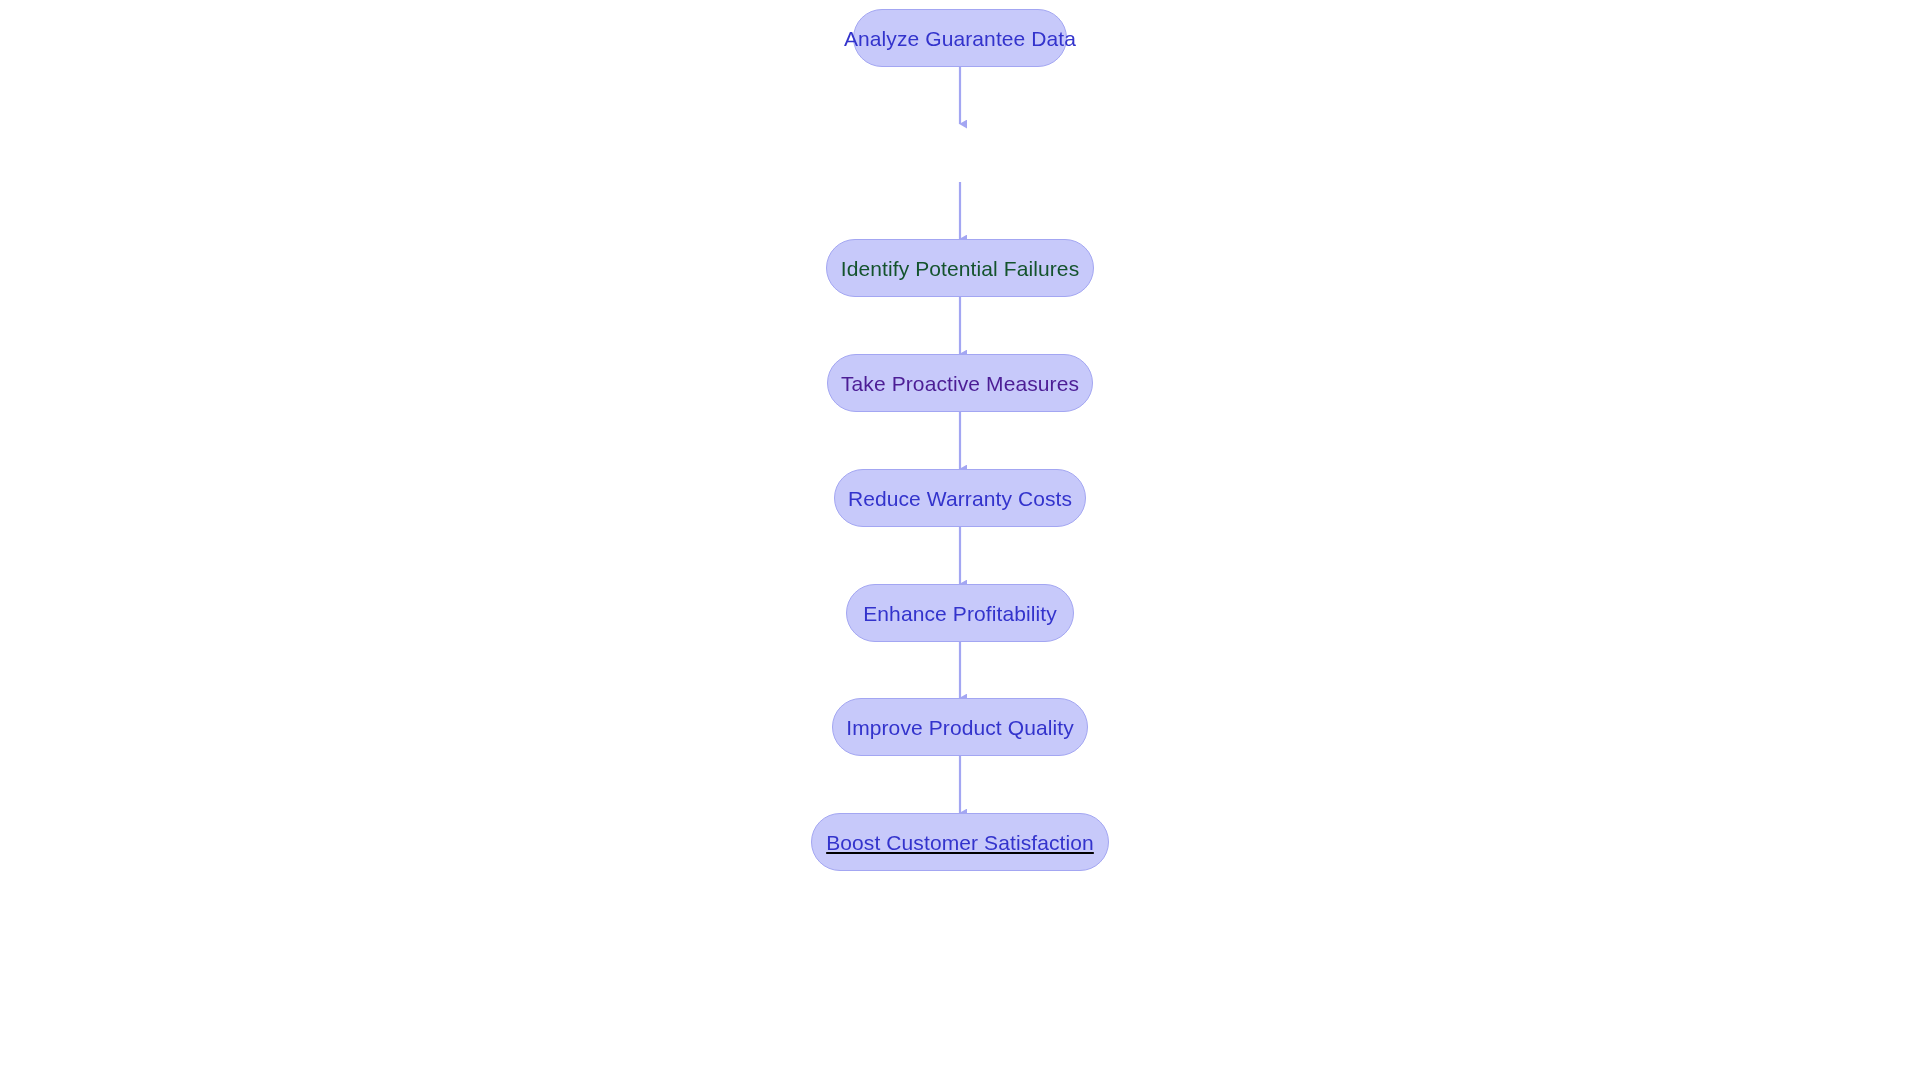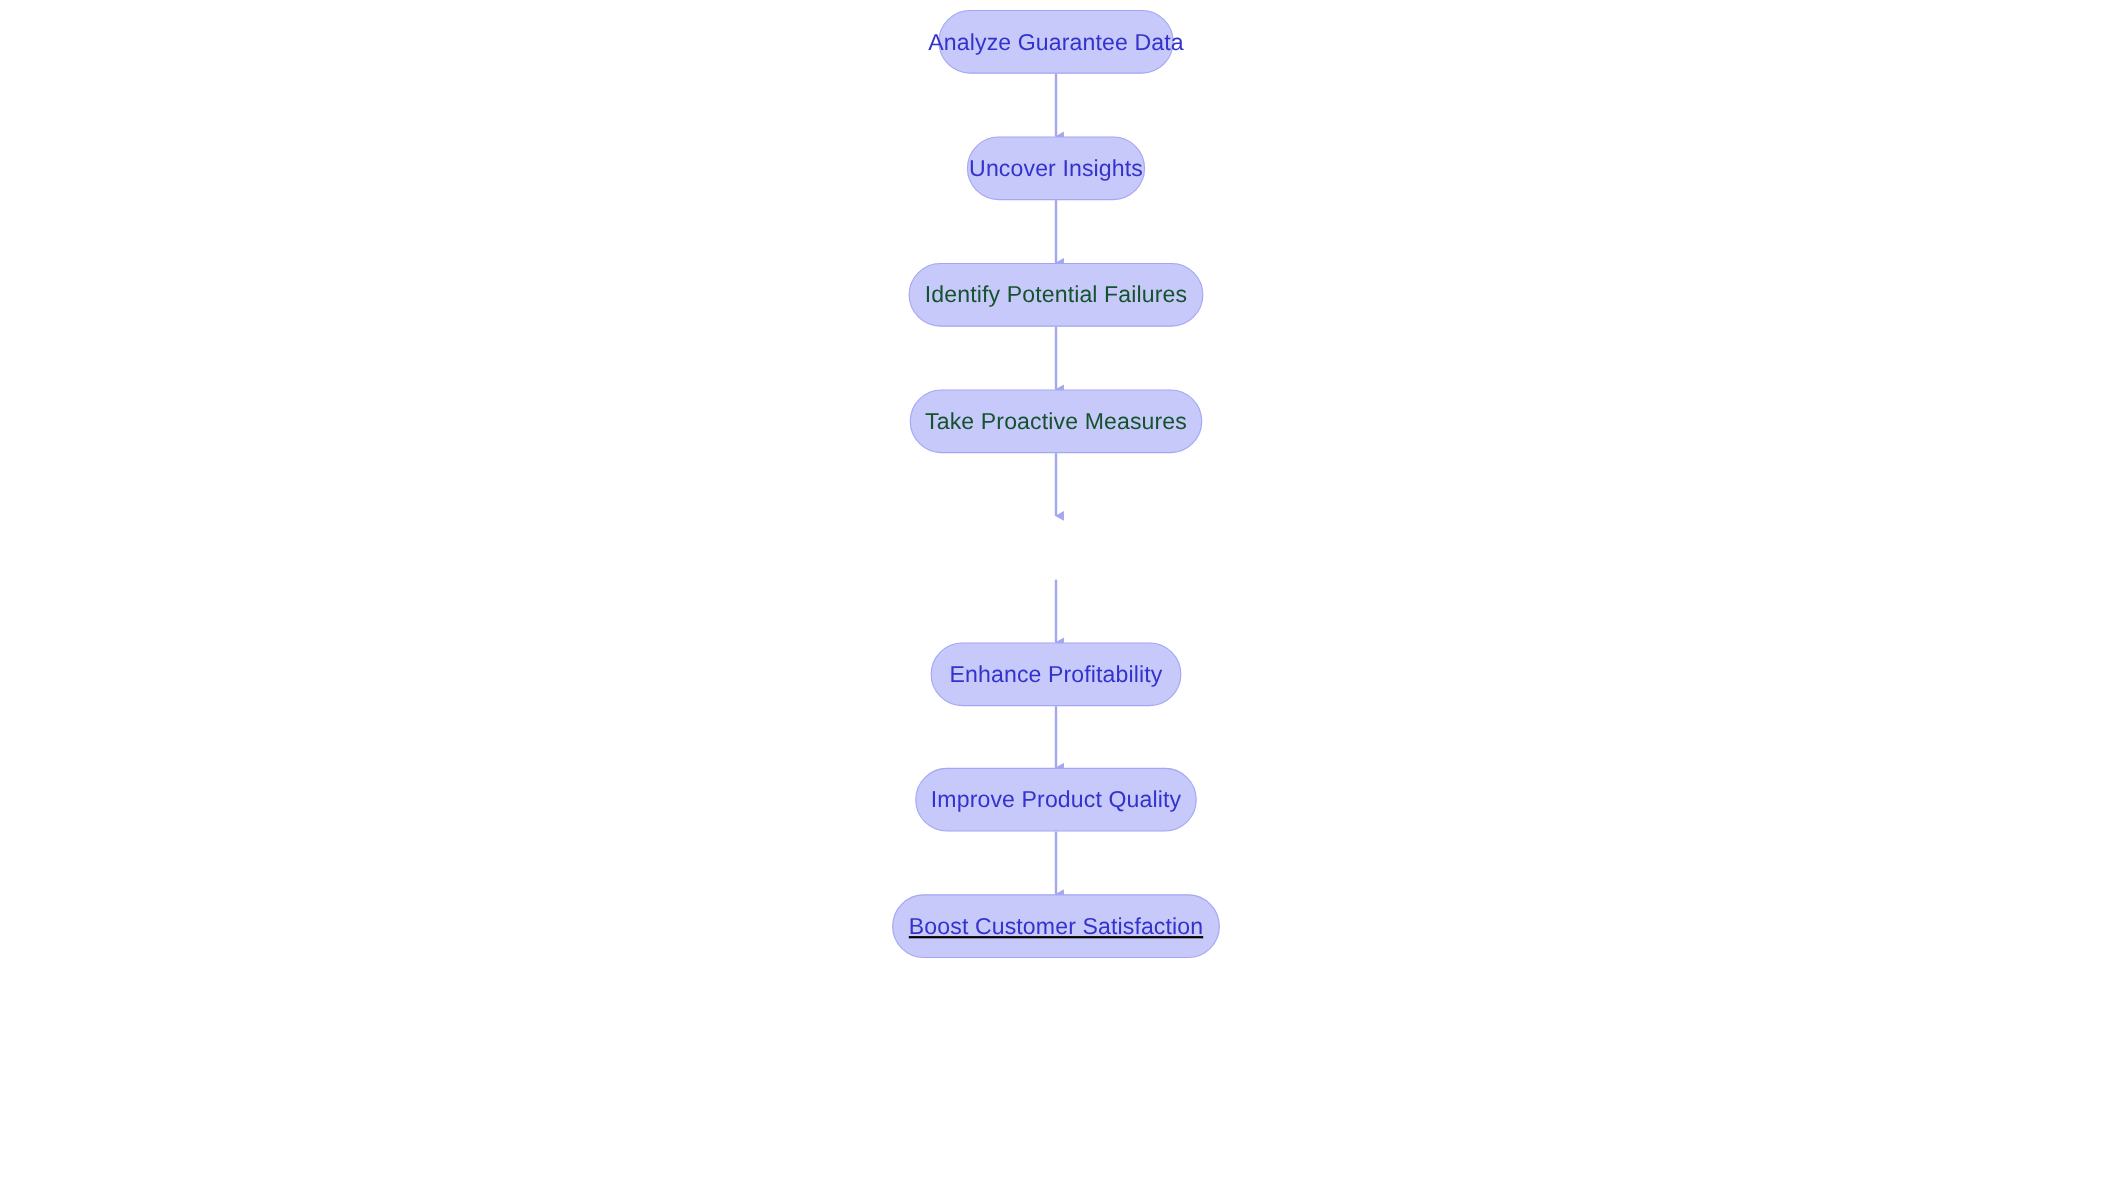--- a/index.html
+++ b/index.html
@@ -84,28 +84,28 @@
         <line x1="960" y1="527" x2="960" y2="584" stroke="#a3a6f2" stroke-width="2.2" marker-end="url(#arrowhead)"></line>
         <line x1="960" y1="642" x2="960" y2="698" stroke="#a3a6f2" stroke-width="2.2" marker-end="url(#arrowhead)"></line>
         <line x1="960" y1="756" x2="960" y2="813" stroke="#a3a6f2" stroke-width="2.2" marker-end="url(#arrowhead)"></line>
       </g>
   </svg>
 
   <div id="node-layer">
       <div class="flow-node" style="left: 960px; top: 38px; width: 214px; background: rgb(199, 201, 250); border-color: rgb(163, 166, 242);">
         <span class="flow-node-label" style="color: rgb(51, 51, 204);">Analyze Guarantee Data</span>
       </div>
-      <div class="flow-node" style="left: 960px; top: 153px; width: 162px; background: rgb(199, 201, 250); border-color: rgb(163, 166, 242);">
-        <span class="flow-node-label" style="color: rgb(51, 51, 204);">Uncover Insights</span>
-      </div>
       <div class="flow-node" style="left: 960px; top: 268px; width: 268px; background: rgb(199, 201, 250); border-color: rgb(163, 166, 242);">
         <span class="flow-node-label" style="color: #14532d;">Identify Potential Failures</span>
       </div>
       <div class="flow-node" style="left: 960px; top: 383px; width: 266px; background: rgb(199, 201, 250); border-color: rgb(163, 166, 242);">
-        <span class="flow-node-label" style="color: #14532d;">Take Proactive Measures</span>
+        <span class="flow-node-label" style="color: #4c1d95;">Take Proactive Measures</span>
+      </div>
+      <div class="flow-node" style="left: 960px; top: 498px; width: 252px; background: rgb(199, 201, 250); border-color: rgb(163, 166, 242);">
+        <span class="flow-node-label" style="color: rgb(51, 51, 204);">Reduce Warranty Costs</span>
       </div>
       <div class="flow-node" style="left: 960px; top: 613px; width: 228px; background: rgb(199, 201, 250); border-color: rgb(163, 166, 242);">
         <span class="flow-node-label" style="color: rgb(51, 51, 204);">Enhance Profitability</span>
       </div>
       <div class="flow-node" style="left: 960px; top: 727px; width: 256px; background: rgb(199, 201, 250); border-color: rgb(163, 166, 242);">
         <span class="flow-node-label" style="color: rgb(51, 51, 204);">Improve Product Quality</span>
       </div>
       <div class="flow-node" style="left: 960px; top: 842px; width: 298px; background: rgb(199, 201, 250); border-color: rgb(163, 166, 242); text-decoration: underline;">
         <span class="flow-node-label" style="color: rgb(51, 51, 204);">Boost Customer Satisfaction</span>
       </div>

